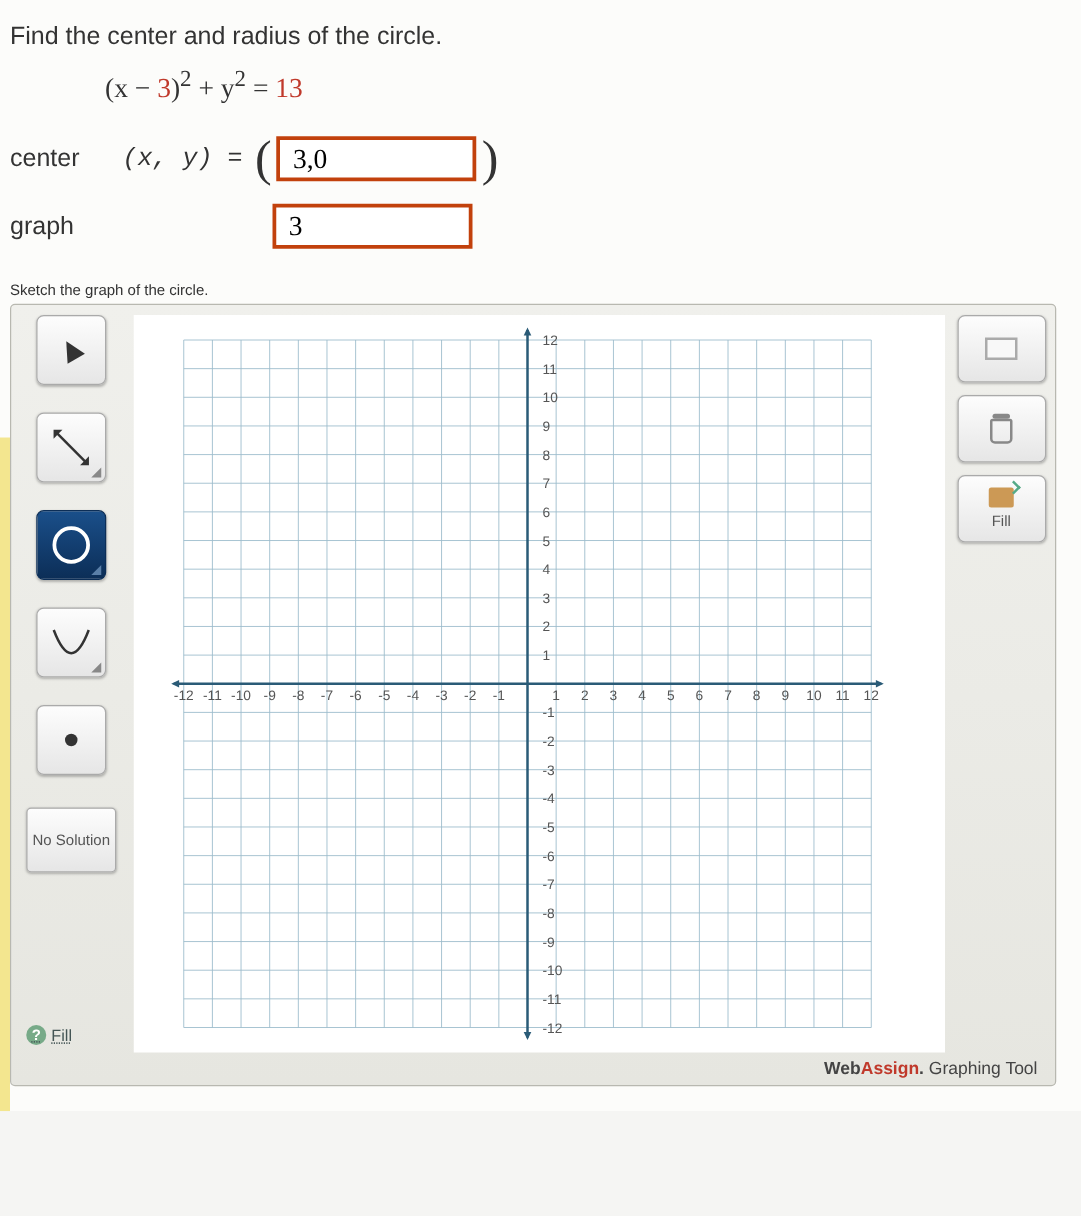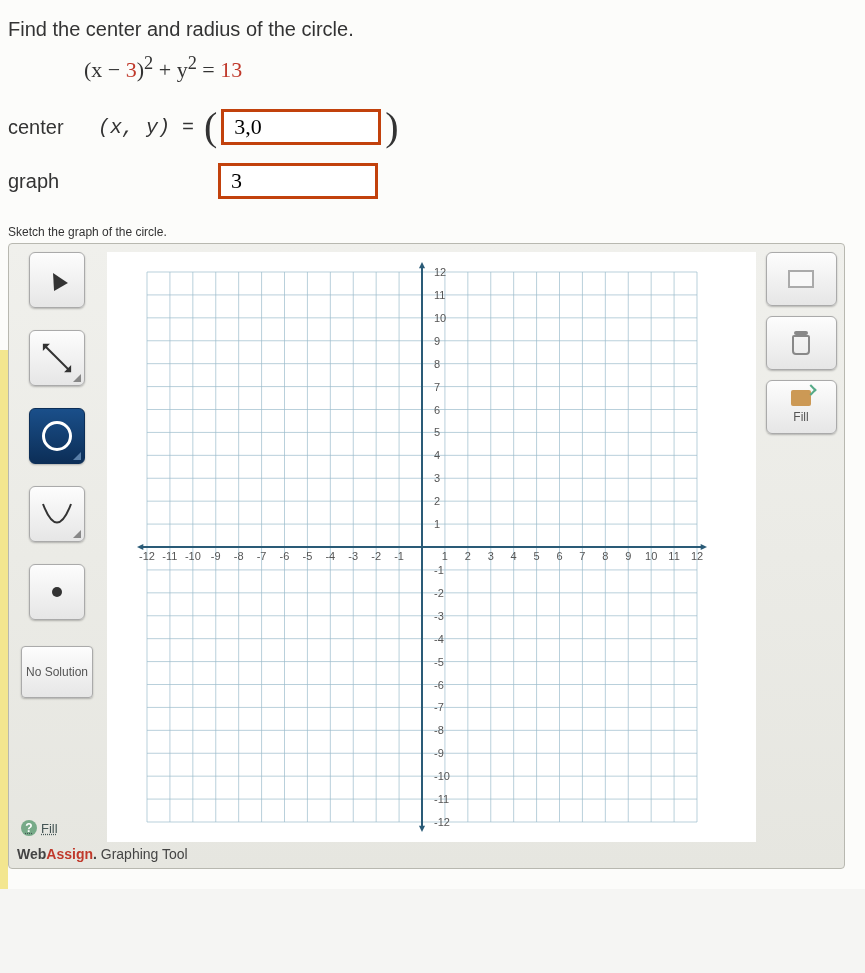--- a/index.html
+++ b/index.html
@@ -192,21 +192,21 @@
   }
   .right-btn .fillic::after{
     content:"";position:absolute;right:-4px;top:-4px;width:6px;height:6px;
     border-top:2px solid #5a8; border-right:2px solid #5a8;
     transform:rotate(45deg);
   }
   .right-btn .graphic {
     width:26px;height:18px;border:2px solid #aaa;background:#f8f8f8;
   }
   .footer {
-    text-align:left; font-size:14px; color:#444;
+    text-align:right; font-size:14px; color:#444;
     margin-top: 4px; padding-right: 6px;
   }
   .footer .wa { font-weight:bold; }
   .footer .wa .red { color:#c0392b; }
 </style>
 </head>
 <body>
 
 <div class="page">
   <div class="yellow-strip"></div>

